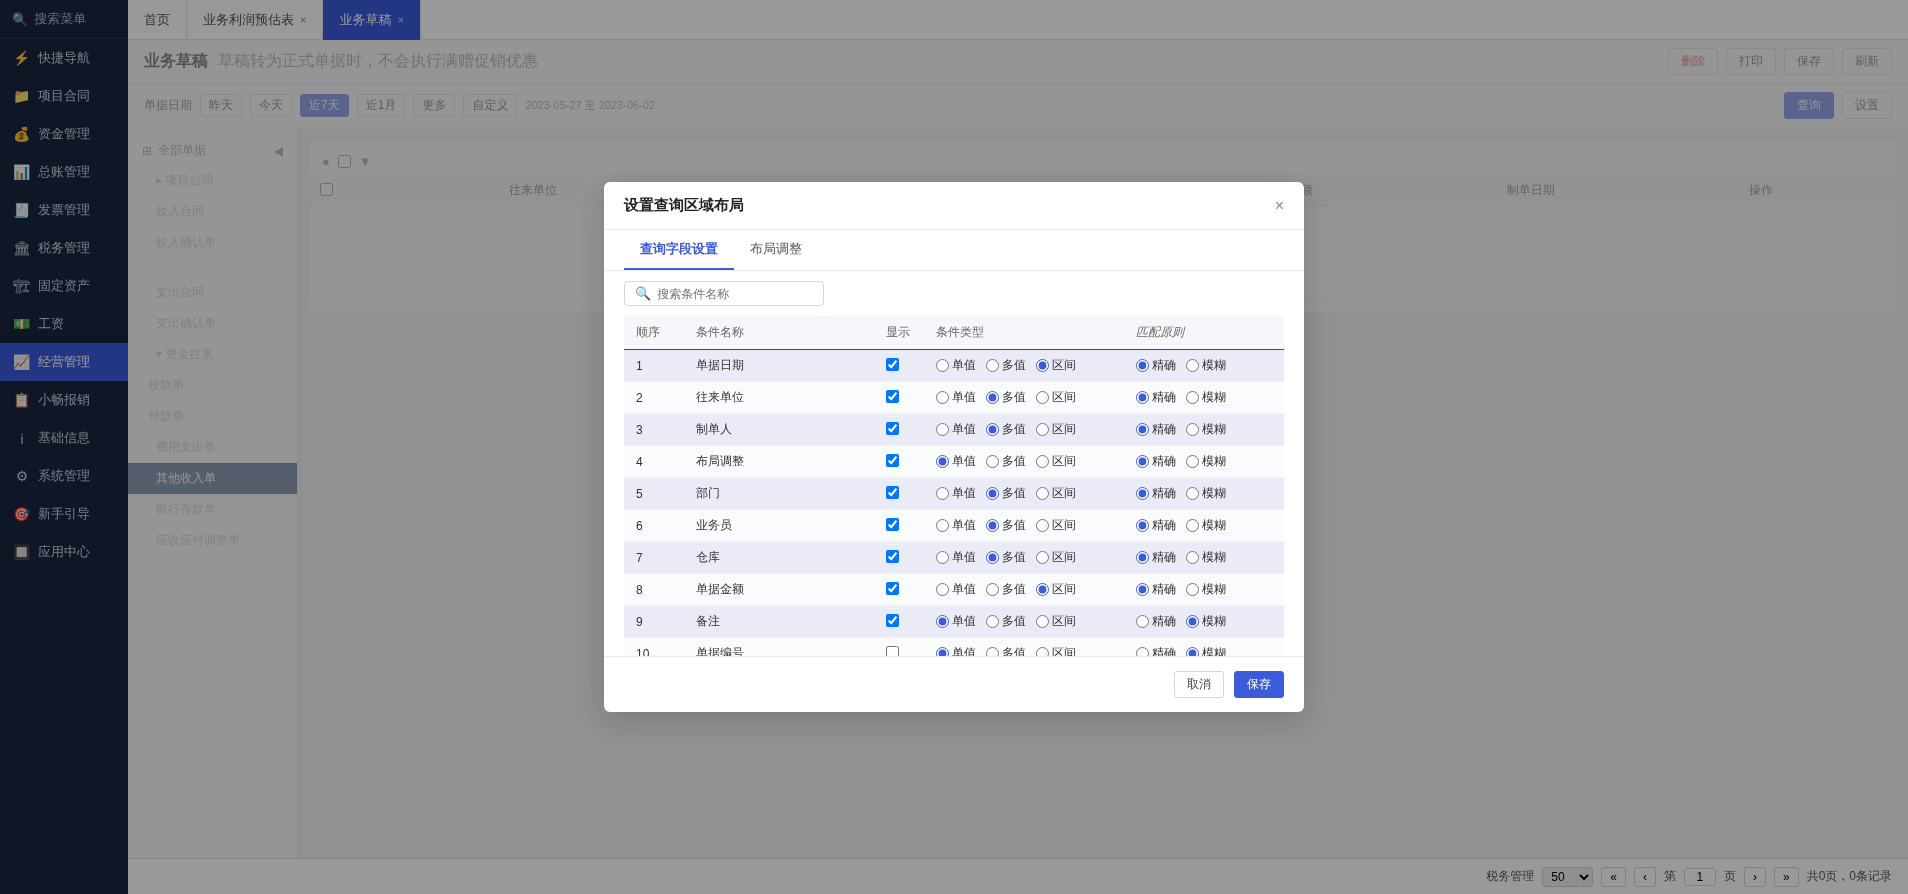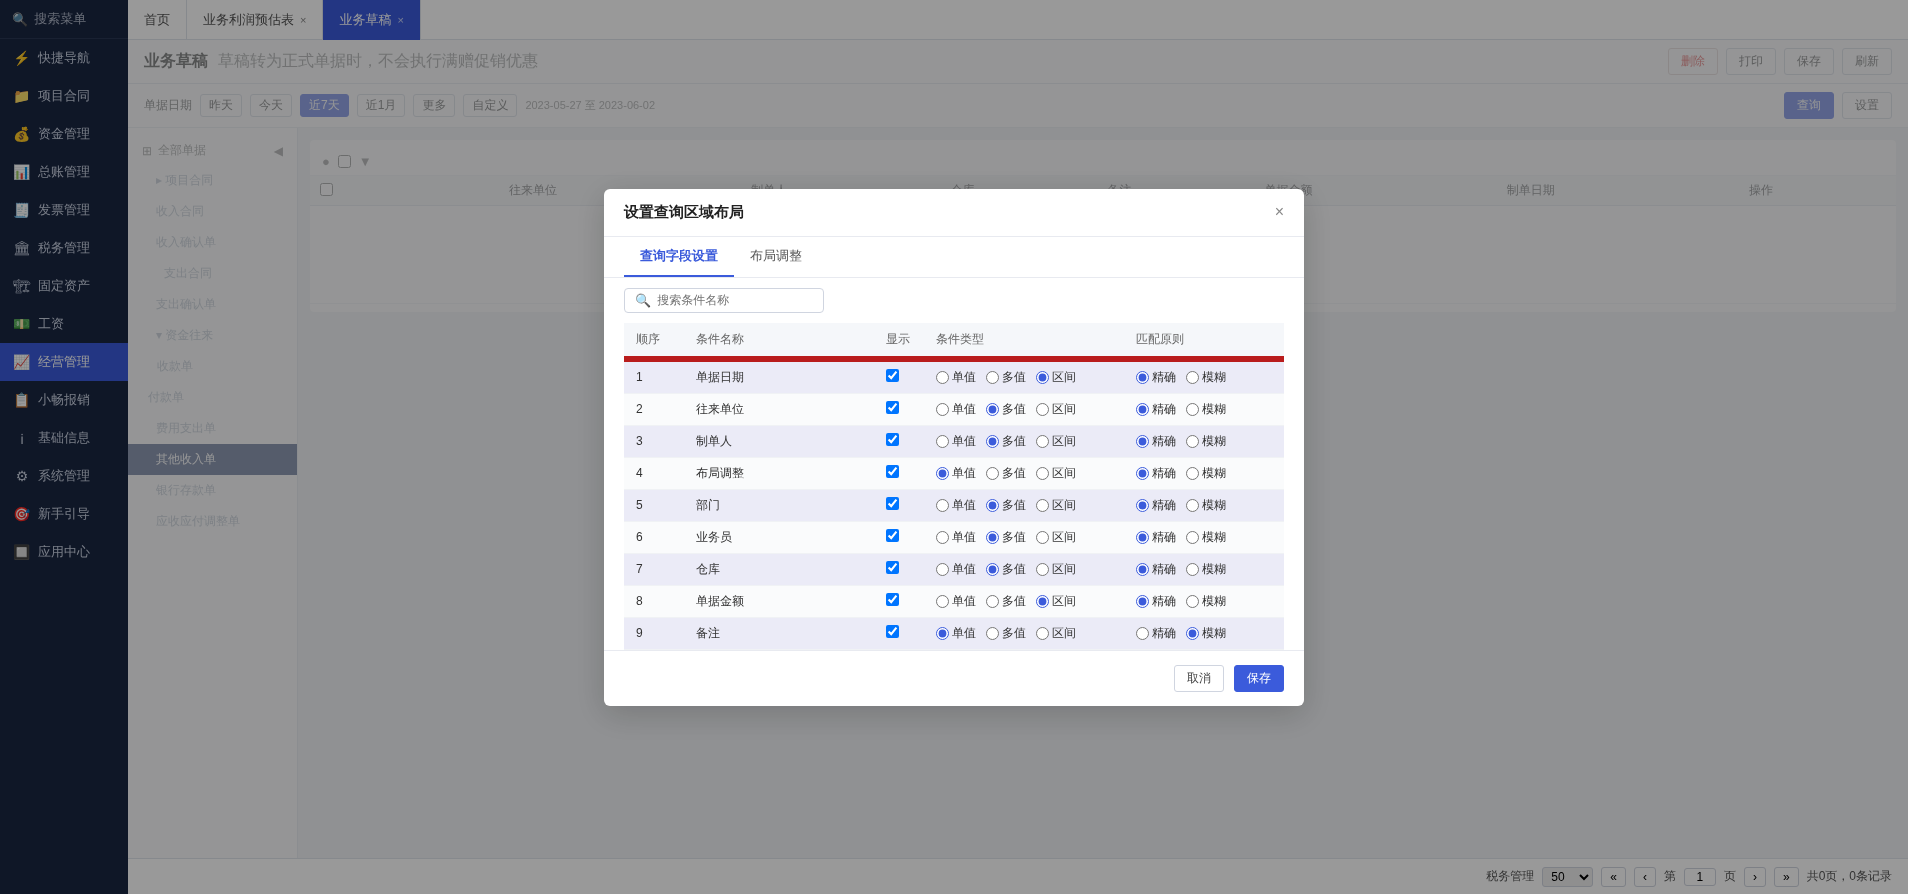--- a/index.html
+++ b/index.html
@@ -57,21 +57,21 @@
     .dialog-tab.active { color: #3b5bdb; border-bottom-color: #3b5bdb; font-weight: bold; }
 
     
     .dialog-search { padding: 10px 20px; }
     .search-input-wrap { display: flex; align-items: center; gap: 6px; border: 1px solid #d0d5e0; border-radius: 4px; padding: 4px 10px; width: 200px; }
     .search-input-wrap input { border: none; outline: none; font-size: 12px; color: #333; width: 160px; background: transparent; }
 
     
     .settings-table { width: 100%; border-collapse: collapse; font-size: 12px; }
     .settings-table thead tr { background: #f5f7fa; }
-    .settings-table th { padding: 8px 12px; text-align: left; color: #666; font-weight: normal; border-bottom: 6px solid #b91c1c; }
+    .settings-table th { padding: 8px 12px; text-align: left; color: #666; font-weight: normal; border-bottom: 1px solid #b91c1c; }
     .settings-table td { padding: 7px 12px; border-bottom: 1px solid #f0f2f5; vertical-align: middle; }
     .settings-table tr:nth-child(even) { background: #fafbfc; }
     .settings-table tr.highlighted { background: #ebebf7; }
 
     .radio-group { display: flex; align-items: center; gap: 10px; }
     .radio-item { display: flex; align-items: center; gap: 3px; cursor: pointer; }
     .radio-item input[type=radio] { accent-color: #3b5bdb; cursor: pointer; }
 
     .table-scroll { max-height: 340px; overflow-y: auto; }
     .table-scroll::-webkit-scrollbar { width: 6px; }
@@ -201,24 +201,24 @@
   <div style="display:flex; height:calc(100% - 116px);">
     <div style="width:170px; background:#fff; border-right:1px solid #e0e4ec; padding:8px 0; overflow-y:auto; flex-shrink:0;">
       <div style="display:flex; align-items:center; padding:6px 14px; gap:6px; font-size:12px; color:#888;">
         <span>⊞</span>
           <span>全部单据</span>
         <span style="margin-left:auto;">◀</span>
       </div>
       <div class="sidebar-sub-item">▸ 项目合同</div>
       <div class="sidebar-sub-item" style="padding-left:28px;">收入合同</div>
       <div class="sidebar-sub-item" style="padding-left:28px;">收入确认单</div>
-      <div class="sidebar-sub-item" style="padding-left:36px;">支出合同</div>
+      <div class="sidebar-sub-item" style="padding-left:28px;margin-top:19px;">支出合同</div>
       <div class="sidebar-sub-item" style="padding-left:28px;">支出确认单</div>
       <div class="sidebar-sub-item">▾ 资金往来</div>
-      <div class="sidebar-sub-item" style="padding-left:29px;">收款单</div>
+      <div class="sidebar-sub-item" style="padding-left:20px;">收款单</div>
       <div class="sidebar-sub-item" style="padding-left:20px;">付款单</div>
       <div class="sidebar-sub-item" style="padding-left:28px;">费用支出单</div>
       <div class="sidebar-sub-item active" style="padding-left:28px;">其他收入单</div>
       <div class="sidebar-sub-item" style="padding-left:28px;">银行存款单</div>
       <div class="sidebar-sub-item" style="padding-left:28px;">应收应付调整单</div>
     </div>
 
     <div style="flex:1; padding:12px; overflow:auto;">
       <div style="background:#fff; border-radius:4px; padding:8px 0;">
         <div style="display:flex; align-items:center; padding:6px 12px; gap:8px; border-bottom:1px solid #f0f2f5;">
@@ -292,21 +292,21 @@
     </div>
 
     <div class="table-scroll" style="margin:0 20px;">
       <table class="settings-table">
         <thead>
           <tr>
             <th style="width:60px;">顺序</th>
             <th>条件名称</th>
             <th style="width:50px;">显示</th>
             <th style="width:200px;">条件类型</th>
-            <th style="width:160px;">匹配原则</th>
+            <th style="width:160px;font-style:italic;">匹配原则</th>
           </tr>
         </thead>
         <tbody id="settings-tbody">
 
           <tr class="highlighted">
             <td>1</td>
             <td>单据日期</td>
             <td><input type="checkbox" checked="" style=""></td>
             <td>
               <div class="radio-group">
@@ -468,20 +468,38 @@
               </div>
             </td>
             <td>
               <div class="radio-group">
                 <label class="radio-item"><input type="radio" name="match9" style=""> 精确</label>
                 <label class="radio-item"><input type="radio" name="match9" checked="" style=""> 模糊</label>
               </div>
             </td>
           </tr>
 
+          <tr>
+            <td>10</td>
+            <td>单据编号</td>
+            <td><input type="checkbox" style=""></td>
+            <td>
+              <div class="radio-group">
+                <label class="radio-item"><input type="radio" name="type10" checked="" style=""> 单值</label>
+                <label class="radio-item"><input type="radio" name="type10" style=""> 多值</label>
+                <label class="radio-item"><input type="radio" name="type10" style=""> 区间</label>
+              </div>
+            </td>
+            <td>
+              <div class="radio-group">
+                <label class="radio-item"><input type="radio" name="match10" style=""> 精确</label>
+                <label class="radio-item"><input type="radio" name="match10" checked="" style=""> 模糊</label>
+              </div>
+            </td>
+          </tr>
 
         </tbody>
       </table>
     </div>
 
     <div class="dialog-footer">
       <button class="btn">取消</button>
       <button class="btn btn-primary">保存</button>
     </div>
   </div>

